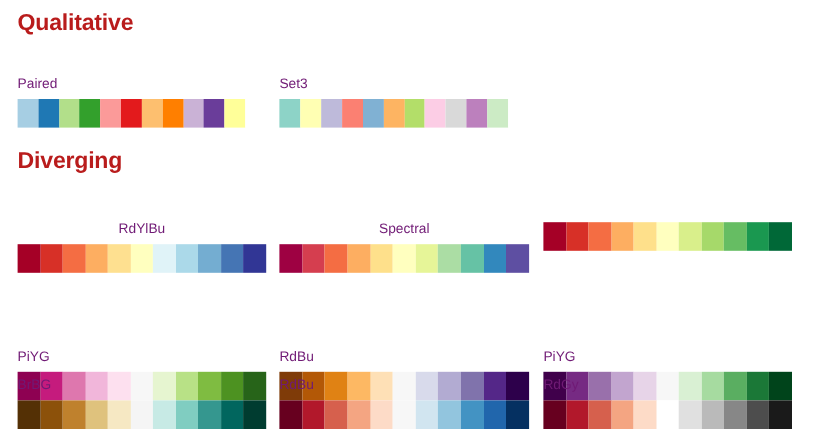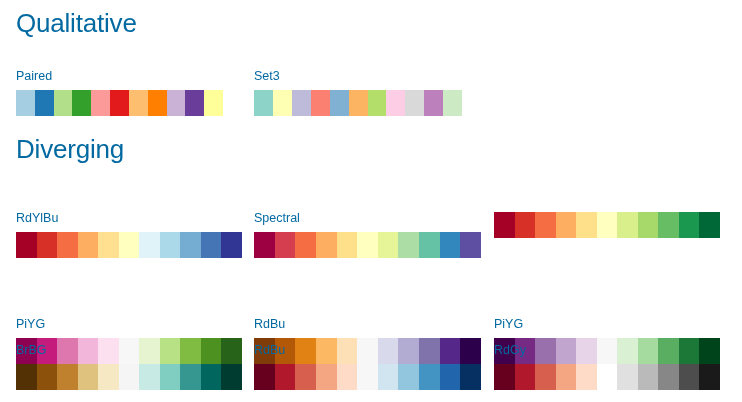--- a/index.html
+++ b/index.html
@@ -23,38 +23,38 @@
     left: 0;
     top: 0;
     width: 742px;
     height: 402px;
   }
 
   
   .section-heading {
     position: absolute;
     left: 16px;
-    font-size: 26px;
-    font-weight: normal;
-    color: #0369a1;
+    font-size: 21px;
+    font-weight: bold;
+    color: #b91c1c;
     letter-spacing: -0.2px;
     line-height: 1;
     margin: 0;
     white-space: nowrap;
   }
   .section-heading.qualitative { top: 10px; }
   .section-heading.diverging   { top: 136px; }
 
   
   .palette {
     position: absolute;
   }
   .palette-label {
     font-size: 12.5px;
-    color: #0369a1;
+    color: #701a75;
     line-height: 1;
     margin: 0 0 7px 0;
     white-space: nowrap;
   }
   .ramp {
     display: flex;
     flex-direction: row;
     width: 100%;
     height: 26px;
   }
@@ -65,21 +65,21 @@
 
   
   .col1 { left: 16px;  width: 226px; }
   .col2 { left: 254px; width: 227px; }
   .col3 { left: 494px; width: 226px; }
 
   
   .qrow { top: 70px; }
 
   
-  .drow1 { top: 212px; }
+  .drow1 { top: 202px; text-align: center; }
   .drow2 { top: 270px; margin-top: 48px; }
   .drow3 { top: 344px; }
 </style>
 </head>
 <body>
 
 <div class="page">
 
   <h2 class="section-heading qualitative">Qualitative</h2>
 

